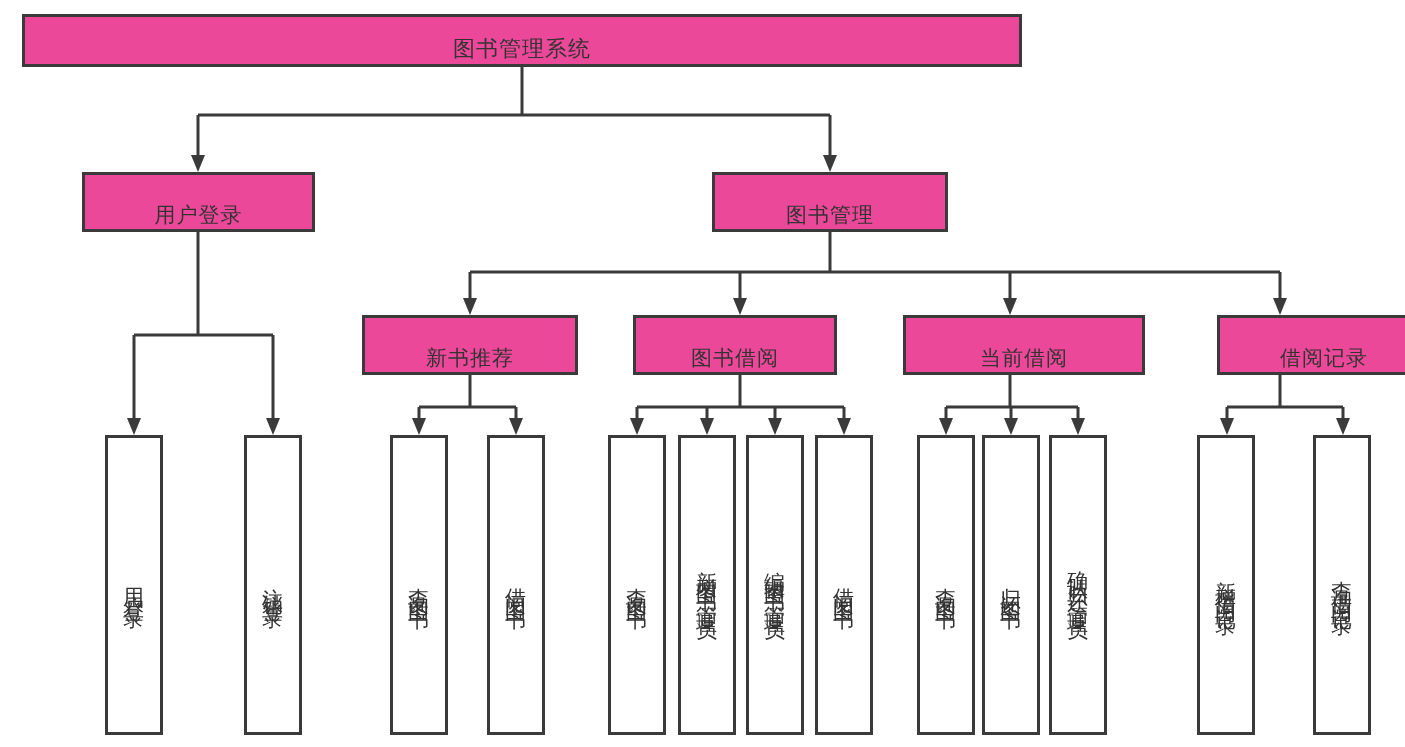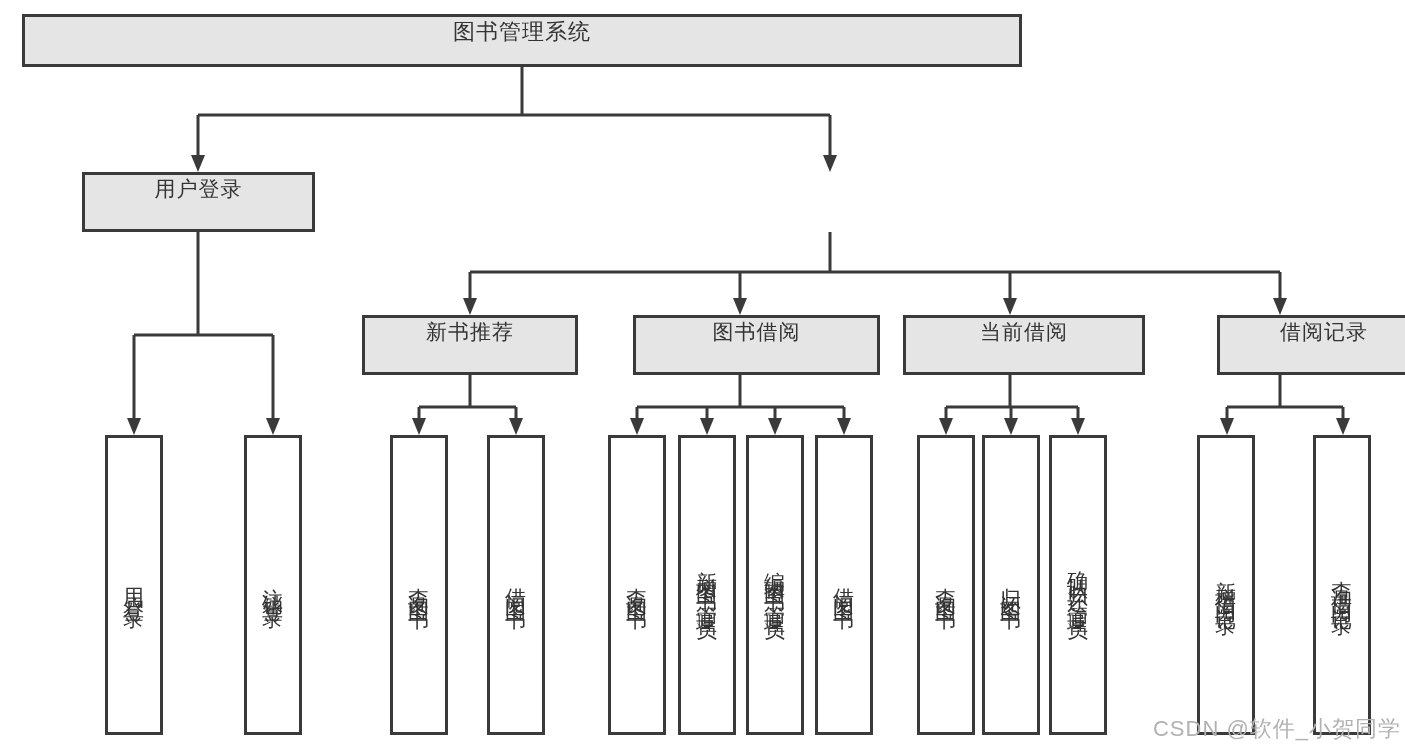--- a/index.html
+++ b/index.html
@@ -3,22 +3,22 @@
 <meta charset="utf-8">
 <style>
   html,body { margin:0; padding:0; background:#ffffff; }
   .canvas {
     position:relative; width:1405px; height:747px; background:#ffffff;
     font-family:"Liberation Sans", sans-serif; color:#333333; overflow:hidden;
   }
   svg.wires { position:absolute; left:0; top:0; z-index:0; }
   .node {
     position:absolute; box-sizing:border-box;
-    border:3px solid #3a3a3a; background:#e5e5e5;
-    display:flex; align-items:flex-start; justify-content:center;
+    border:3px solid #3a3a3a; background:#ec4899;
+    display:flex; align-items:flex-end; justify-content:center;
     z-index:1; font-size:21px; letter-spacing:1px; white-space:nowrap;
   }
   .node.root { font-size:22px; }
   .vnode {
     position:absolute; box-sizing:border-box; width:58px; height:300px; top:435px;
     border:3px solid #3a3a3a; background:#ffffff;
     display:flex; align-items:center; justify-content:center; z-index:1;
   }
   .vlabel {
     writing-mode:vertical-rl; text-orientation:mixed;
@@ -74,25 +74,28 @@
     </g>
   </svg>
 
   <div class="node root" style="left:22px; top:14px; width:1000px; height:53px;">
     <span>图书管理系统</span>
   </div>
 
   <div class="node" style="left:82px; top:172px; width:233px; height:60px;">
     <span>用户登录</span>
   </div>
+  <div class="node" style="left:712px; top:172px; width:236px; height:60px;">
+    <span>图书管理</span>
+  </div>
 
   <div class="node" style="left:362px; top:315px; width:216px; height:60px;">
     <span>新书推荐</span>
   </div>
-  <div class="node" style="left:633px; top:315px; width:247px; height:60px;">
+  <div class="node" style="left:633px; top:315px; width:204px; height:60px;">
     <span>图书借阅</span>
   </div>
   <div class="node" style="left:903px; top:315px; width:242px; height:60px;">
     <span>当前借阅</span>
   </div>
   <div class="node" style="left:1173px; top:315px; width:214px; height:60px;margin-left:44px;">
     <span>借阅记录</span>
   </div>
 
   <div class="vnode" style="left:105px;">
@@ -132,15 +135,14 @@
     <span class="vlabel">确认归还（管理员）</span>
   </div>
 
   <div class="vnode" style="left:1197px;">
     <span class="vlabel">新增借阅记录</span>
   </div>
   <div class="vnode" style="left:1313px;">
     <span class="vlabel">查询借阅记录</span>
   </div>
 
-  <div class="watermark">CSDN @软件_小贺同学</div>
 
 </div>
 
 </body></html>

